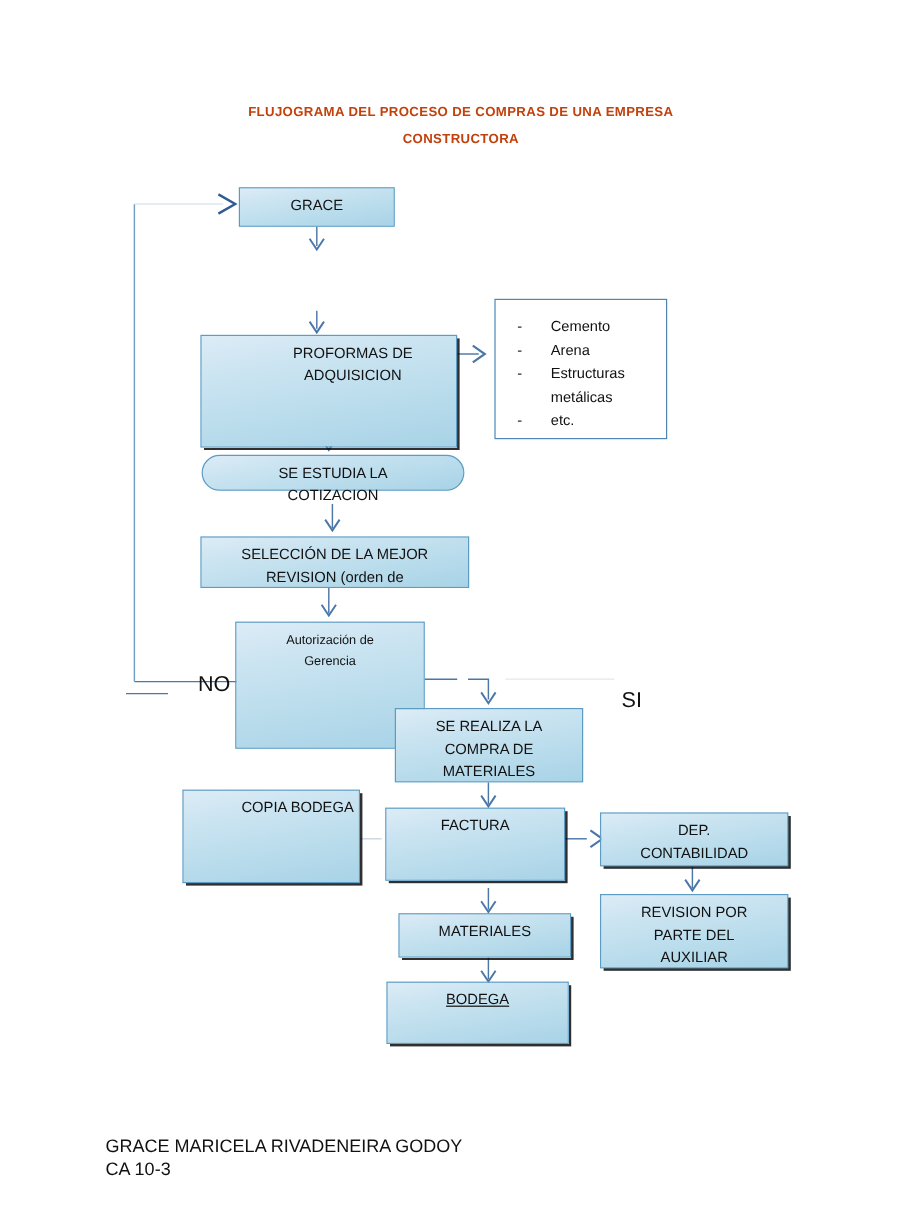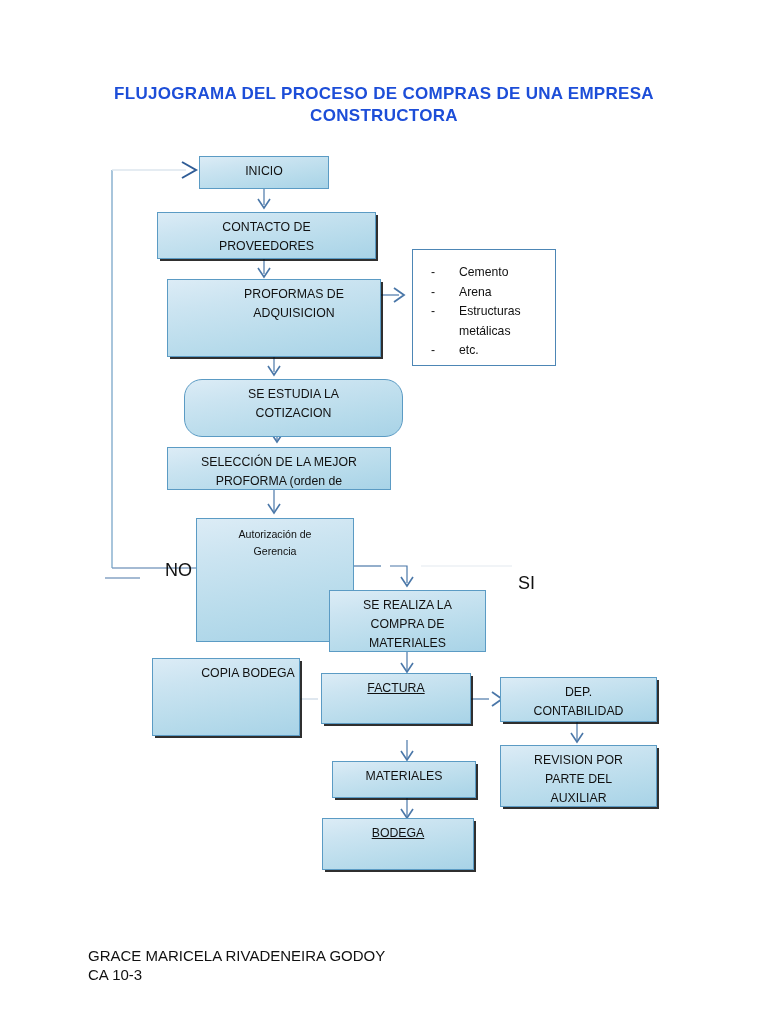--- a/index.html
+++ b/index.html
@@ -11,25 +11,25 @@
     overflow:hidden;
     position:relative;
   }
   #canvas{position:absolute;left:0;top:0;width:768px;height:1024px;}
 
   
   .title{
     position:absolute;
     left:104px; top:83px; width:560px;
     text-align:center;
-    font-size:17px;
+    font-size:11px;
     font-weight:bold;
     letter-spacing:.3px;
     line-height:22px;
-    color:#1d4ed8;
+    color:#c2410c;
   }
 
   
   .box{
     position:absolute;
     box-sizing:border-box;
     border:1px solid #5b9bc4;
     background:linear-gradient(170deg,#dcecf6 0%,#cbe4f1 28%,#b7dbeb 68%,#a8d3e7 100%);
     color:#111;
     font-size:12.3px;
@@ -137,44 +137,42 @@
 
     <g fill="none">
       <path d="M198,568 L112,568" stroke="#4a77a8" stroke-width="1.2"></path>
       <path d="M112,568 L112,170" stroke="#6e9ec4" stroke-width="1.2"></path>
       <path d="M112,170 L186,170" stroke="#dde6ee" stroke-width="1.4"></path>
       <polyline points="182,162 196,170 182,178" stroke="#2f5c96" stroke-width="2"></polyline>
       <path d="M105,578 L140,578" stroke="#4a77a8" stroke-width="1.1"></path>
     </g>
   </svg>
 
-  <div class="box" style="left:199px;top:156px;width:130px;height:33px;">INICIO</div>
-
-  <div class="box shadow" style="left:157px;top:212px;width:219px;height:47px;">CONTACTO DE
-PROVEEDORES</div>
-
-  <div class="box shadow" style="left:167px;top:279px;width:214px;height:78px;padding-left:40px;">PROFORMAS DE
+  <div class="box" style="left:199px;top:156px;width:130px;height:33px;">GRACE</div>
+
+
+  <div class="box shadow" style="left:167px;top:279px;width:214px;height:94px;padding-left:40px;">PROFORMAS DE
 ADQUISICION</div>
 
-  <div class="box" style="left:184px;top:379px;width:219px;height:58px;border-radius:18px;">SE ESTUDIA LA
+  <div class="box" style="left:168px;top:379px;width:219px;height:30px;border-radius:18px;">SE ESTUDIA LA
 COTIZACION</div>
 
   <div class="box" style="left:167px;top:447px;width:224px;height:43px;">SELECCIÓN DE LA MEJOR
-PROFORMA (orden de</div>
-
-  <div class="box small" style="left:196px;top:518px;width:158px;height:124px;">Autorización de
+REVISION (orden de</div>
+
+  <div class="box small" style="left:196px;top:518px;width:158px;height:106px;">Autorización de
 Gerencia</div>
 
   <div class="box" style="left:329px;top:590px;width:157px;height:62px;">SE REALIZA LA
 COMPRA DE
 MATERIALES</div>
 
   <div class="box shadow" style="left:152px;top:658px;width:148px;height:78px;padding-left:44px;">COPIA BODEGA</div>
 
-  <div class="box shadow" style="left:321px;top:673px;width:150px;height:51px;text-decoration:underline;">FACTURA</div>
+  <div class="box shadow" style="left:321px;top:673px;width:150px;height:61px;">FACTURA</div>
 
   <div class="box shadow" style="left:500px;top:745px;width:157px;height:62px;">REVISION POR
 PARTE DEL
 AUXILIAR</div>
 
   <div class="box shadow" style="left:500px;top:677px;width:157px;height:45px;">DEP.
 CONTABILIDAD</div>
 
   <div class="box shadow" style="left:332px;top:761px;width:144px;height:37px;">MATERIALES</div>
 

